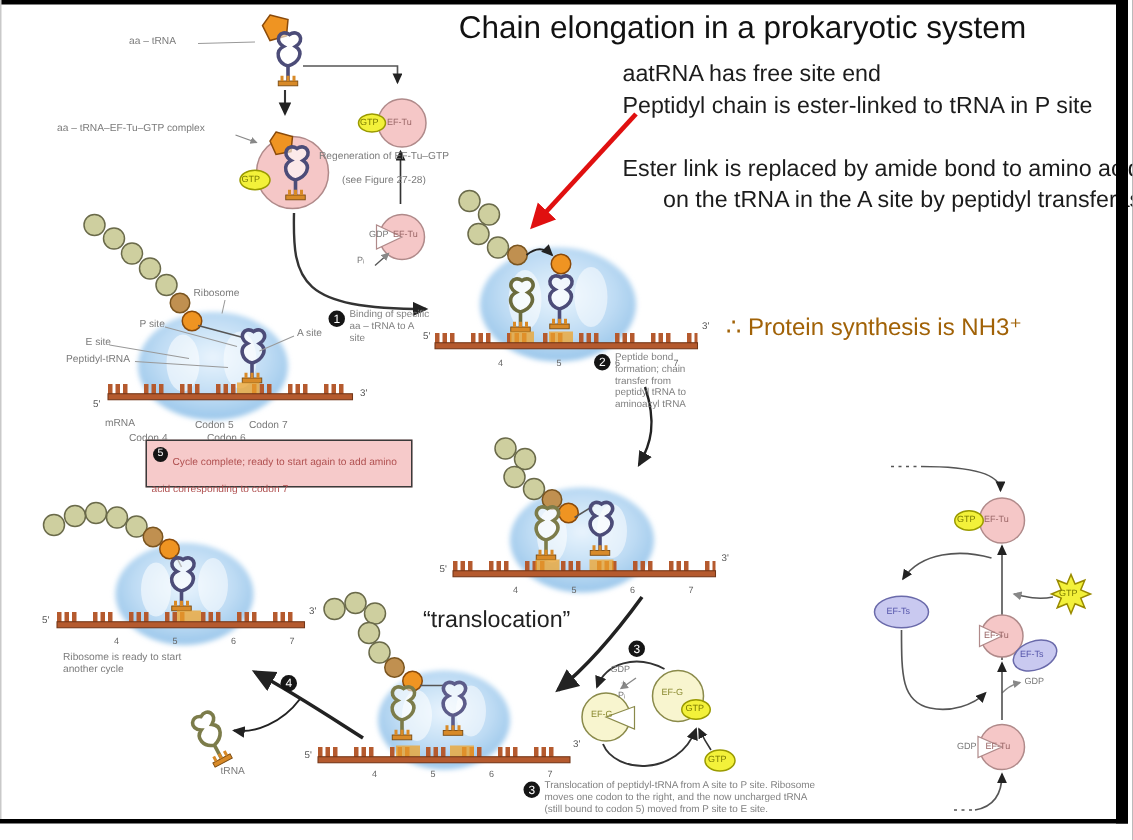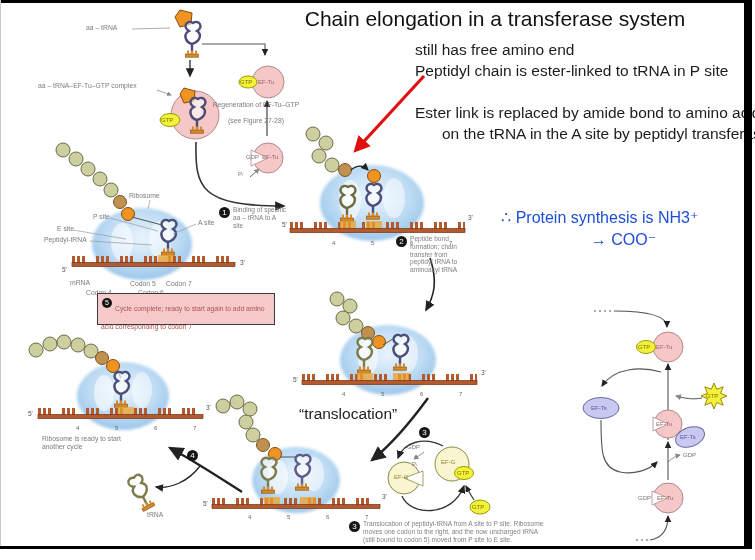--- a/index.html
+++ b/index.html
@@ -6,26 +6,26 @@
   #slide{position:relative;width:755px;height:560px;background:#ffffff;
          font-family:"Liberation Sans","DejaVu Sans",sans-serif;overflow:hidden;}
   .abs{position:absolute;}
   .frame-top{left:0;top:0;width:752px;height:3px;background:#000;}
   .frame-right{left:744px;top:0;width:8px;height:549px;background:#000;}
   .frame-bottom{left:0;top:546px;width:752px;height:3px;background:#000;}
   .frame-left{left:0;top:0;width:1px;height:546px;background:#c9c9c9;}
   .title{position:absolute;left:240px;top:7px;width:510px;text-align:center;font-size:21px;color:#111;}
   .note{position:absolute;left:415px;width:338px;font-size:15.5px;line-height:20.5px;color:#1c1c1c;}
   .hang{padding-left:27px;text-indent:-27px;}
-  .concl{position:absolute;left:484px;top:208px;width:245px;font-size:16px;color:#1d4ed8;margin-left:17px;}
+  .concl{position:absolute;left:484px;top:208px;width:245px;font-size:16px;color:#a16207;}
   .concl .c2{text-align:center;margin-top:3px;}
   .rtitle{position:absolute;left:584px;top:283px;width:164px;text-align:center;font-size:16px;
           text-decoration:underline;color:#111;}
   .footer{position:absolute;left:23px;top:520px;font-size:19px;color:#111;}
-  .transloc{position:absolute;left:282px;top:405px;font-size:15.5px;color:#222;margin-left:17px;}
+  .transloc{position:absolute;left:282px;top:405px;font-size:15.5px;color:#222;}
   .lbl{position:absolute;font-size:6.8px;line-height:8px;color:#7b7b7b;white-space:nowrap;}
   .lblw{white-space:normal;}
   .mol{position:absolute;font-size:6px;line-height:7px;color:#9a6666;white-space:nowrap;}
   .moly{color:#7a7a00;}
   .molg{color:#767676;}
   .prime{position:absolute;font-size:6.5px;line-height:7px;color:#555;}
   .nums{position:absolute;font-size:6px;color:#666;letter-spacing:17px;white-space:nowrap;}
   .cap{position:absolute;font-size:6.6px;line-height:7.8px;color:#828282;}
   .stepnum{position:absolute;width:11px;height:11px;border-radius:50%;background:#151515;color:#fff;
            font-size:8px;line-height:11.5px;text-align:center;}
@@ -256,29 +256,28 @@
       <path d="M668,424 L653,417 L653,431 Z" fill="#ffffff" stroke="#b08a8a" stroke-width="0.8"></path>
       <ellipse cx="690" cy="437" rx="15" ry="9.5" transform="rotate(-20 690 437)" fill="#c9c9f0" stroke="#6a6aaa" stroke-width="1"></ellipse>
       <line x1="668" y1="480" x2="668" y2="442" stroke="#555" stroke-width="1.1" marker-end="url(#ah)"></line>
       <circle cx="668" cy="498" r="15" fill="#f5c7c7" stroke="#b08a8a" stroke-width="1"></circle>
       <path d="M668,498 L652,491 L652,505 Z" fill="#ffffff" stroke="#b08a8a" stroke-width="0.8"></path>
       <line x1="636" y1="540" x2="649" y2="540" stroke="#555" stroke-width="1" stroke-dasharray="2 3"></line>
       <path d="M650,540 C662,538 668,530 668,516" fill="none" stroke="#555" stroke-width="1.1" marker-end="url(#ah)"></path>
     </g>
   </svg>
 
-  <div class="title">Chain elongation in a transferase system</div>
-
-  <div class="note" style="top:40px">still has free amino end</div>
+  <div class="title">Chain elongation in a prokaryotic system</div>
+
+  <div class="note" style="top:40px">aatRNA has free site end</div>
   <div class="note hang" style="top:61px">Peptidyl chain is ester-linked to tRNA in P site</div>
   <div class="note hang" style="top:103px">Ester link is replaced by amide bond to amino acid on the tRNA in the A site by peptidyl transferase</div>
 
   <div class="concl">
     <div>∴ Protein synthesis is NH3⁺</div>
-    <div class="c2">→ COO⁻</div>
   </div>
 
   <div class="transloc">“translocation”</div>
 
   <span class="lbl" style="left:86px;top:24px">aa – tRNA</span>
   <span class="lbl lblw" style="left:38px;top:82px;width:120px">aa – tRNA–EF-Tu–GTP complex</span>
   <span class="lbl lblw" style="left:210px;top:101px;width:92px;text-align:center">Regeneration of EF-Tu–GTP</span>
   <span class="lbl lblw" style="left:210px;top:117px;width:92px;text-align:center">(see Figure 27-28)</span>
 
   <span class="mol moly" style="left:161px;top:117px">GTP</span>

